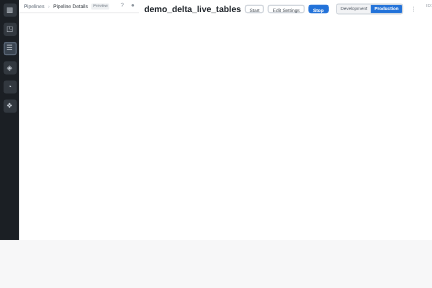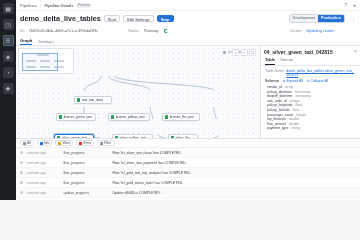--- a/index.html
+++ b/index.html
@@ -22,21 +22,21 @@
   .rail-icon {
     width: 11px; height: 11px;
     border-radius: 2px;
     background: #32383f;
     display: flex; align-items: center; justify-content: center;
     font-size: 6px; color: #c2c8d0; line-height: 1;
   }
   .rail-icon.active { background: #3a4450; box-shadow: inset 0 0 0 1px #5a6676; }
 
   
-  .main { flex: 1; display: flex; flex-direction: column; min-width: 0; background: #fff; }
+  .main { flex: 1; display: flex; min-width: 0; background: #fff; }
 
   
   .crumbbar {
     height: 11px; display: flex; align-items: center;
     padding: 0 4px; gap: 3px; background: #fff;
     border-bottom: 1px solid #f0f0f1;
   }
   .crumb { font-size: 4.2px; color: #5a6572; white-space: nowrap; }
   .crumb.sep { color: #b7bec7; }
   .crumb.cur { color: #2b3138; }

